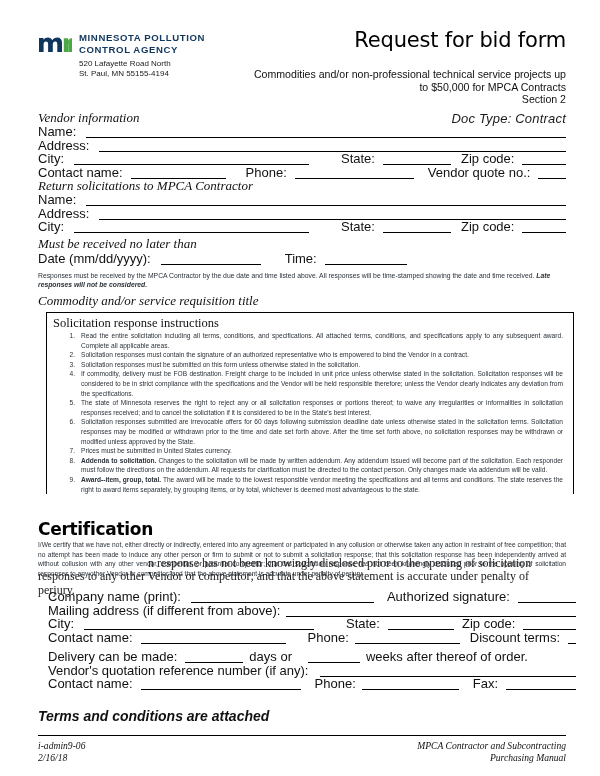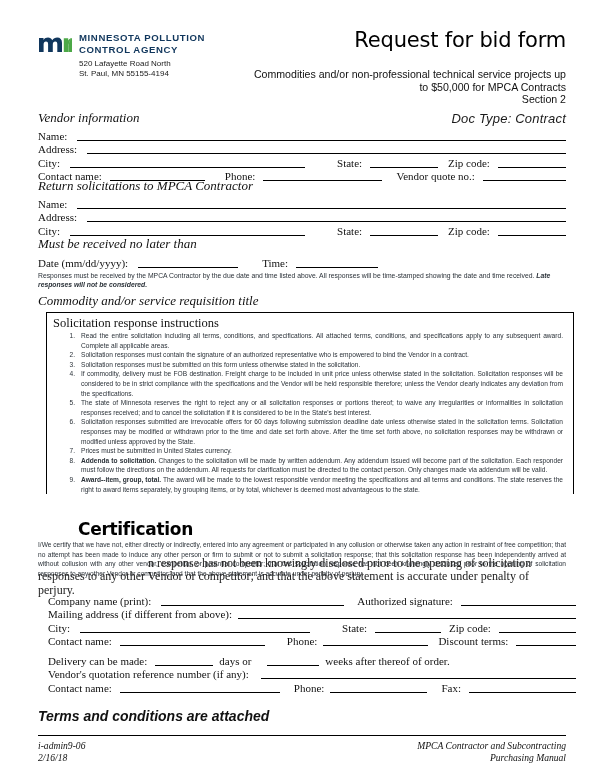--- a/index.html
+++ b/index.html
@@ -98,27 +98,26 @@
     font-family: "Liberation Serif", serif;
     font-size: 13px;
     line-height: 15px;
     color: #111;
     font-style: italic;
   }
 
   
   .frow {
     display: flex;
-    align-items: flex-end;
-    font-size: 11px;
+    align-items: flex-start;
+    font-size: 13px;
     line-height: 10px;
     height: 13.5px;
     color: #111;
     white-space: nowrap;
-    font-family: Liberation Serif, serif;
   }
   .flabel { flex: none; padding-right: 4px; }
   .fline {
     border-bottom: 1px solid #000;
     height: 10px;
     flex: none;
   }
   .fline.grow { flex: 1 1 auto; }
   .spacer { flex: none; }
 
@@ -172,21 +171,20 @@
   .cert-head {
     position: absolute;
     left: 38px;
     top: 519px;
     font-family: "DejaVu Sans", sans-serif;
     font-weight: bold;
     font-size: 17px;
     line-height: 20px;
     color: #000;
     letter-spacing: -0.3px;
-    margin-left: 40px;
   }
   .cert-para {
     position: absolute;
     left: 38px;
     top: 540px;
     width: 528px;
     font-size: 6.6px;
     line-height: 9.6px;
     text-align: justify;
     color: #2a3138;

